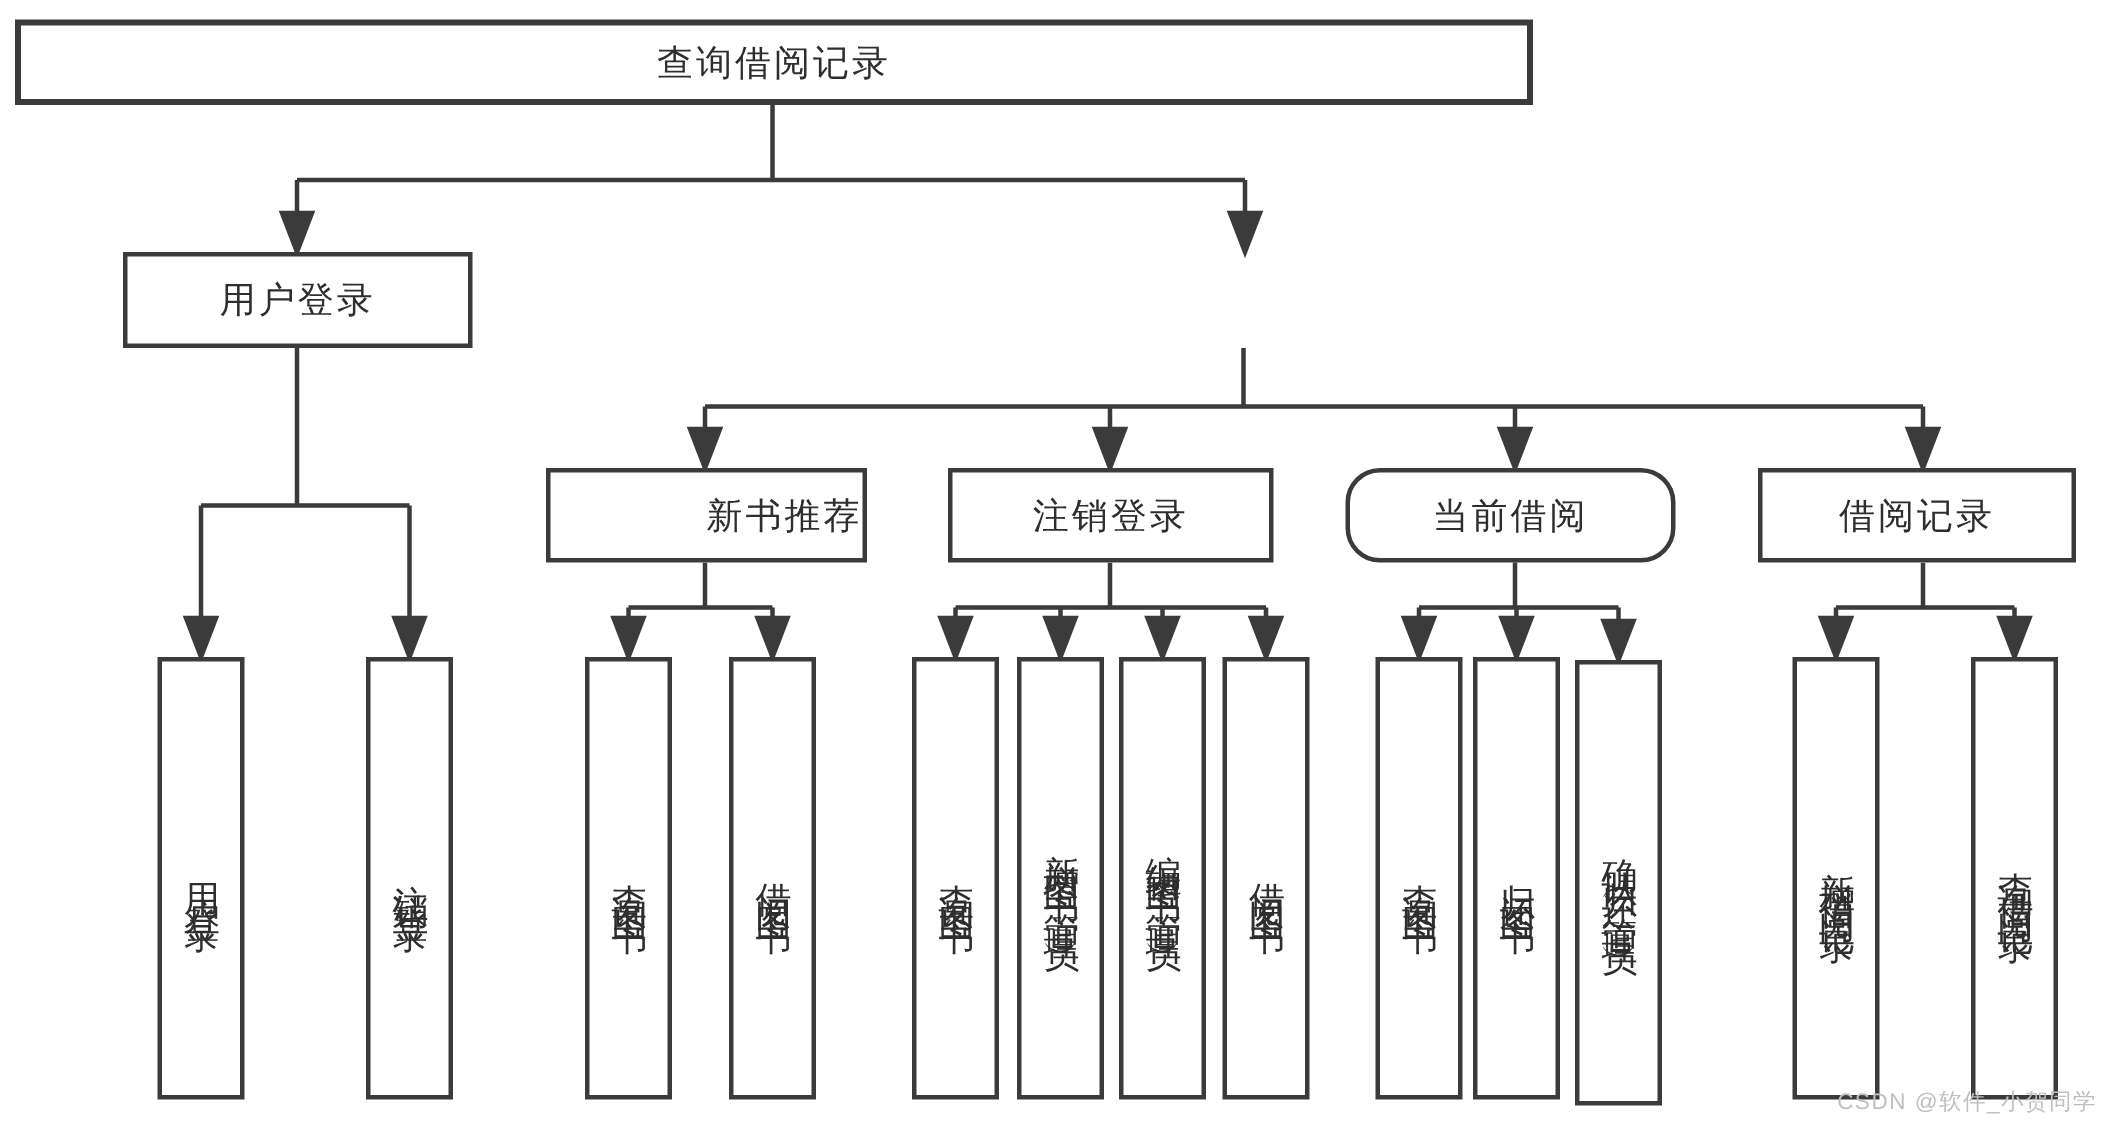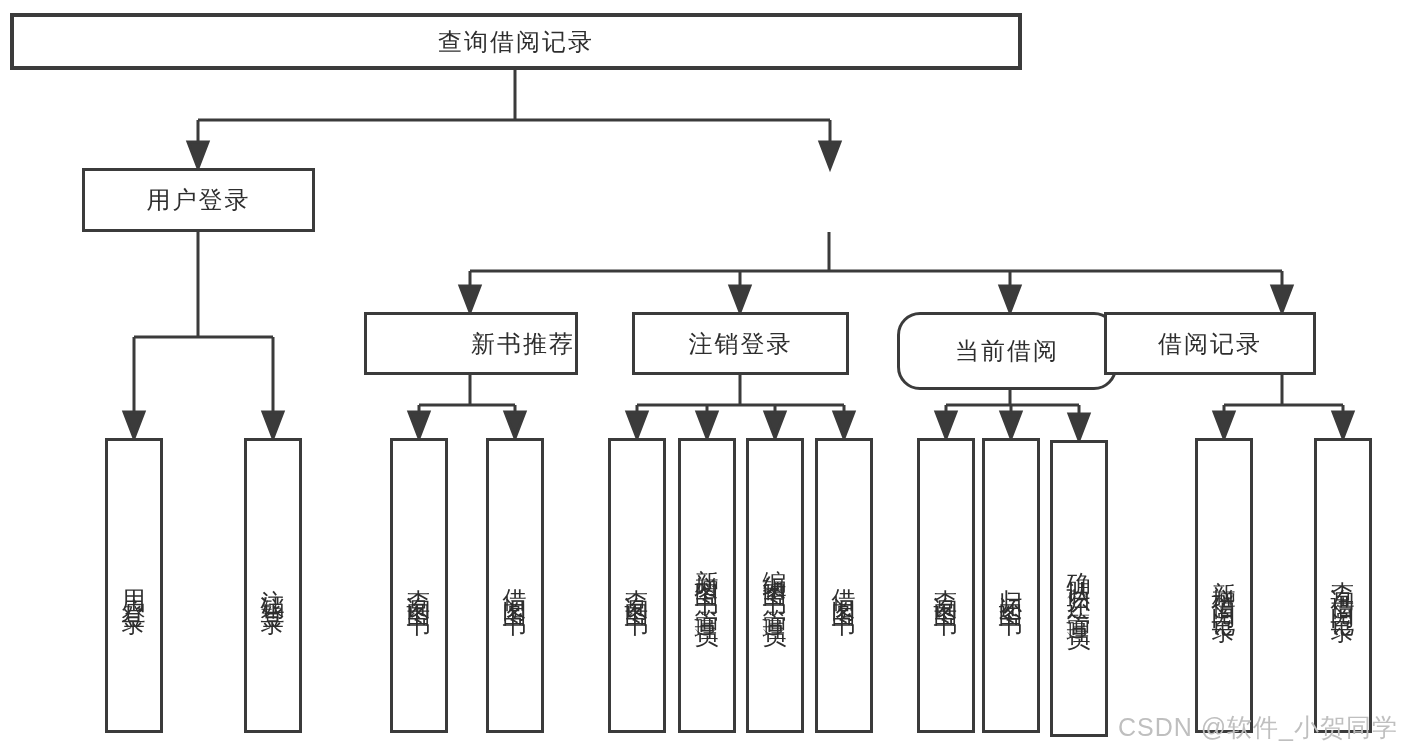--- a/index.html
+++ b/index.html
@@ -41,21 +41,21 @@
     text-orientation: mixed;
     letter-spacing: 0.33em;
     line-height: 1.05;
     white-space: nowrap;
   }
   .hbox span { white-space: nowrap; }
   .watermark {
     position: absolute;
     right: 7px;
     bottom: 3px;
-    font-size: 25px;
+    font-size: 15px;
     color: #bfbfbf;
     letter-spacing: 1px;
     z-index: 5;
     white-space: nowrap;
   }
 </style>
 </head>
 <body>
 
 <div class="canvas">
@@ -119,24 +119,24 @@
   <div class="box hbox" style="left:82px; top:168px; width:233px; height:64px;">
     <span>用户登录</span>
   </div>
 
   <div class="box hbox" style="left:364px; top:312px; width:214px; height:63px;justify-content:flex-end;">
     <span>新书推荐</span>
   </div>
   <div class="box hbox" style="left:632px; top:312px; width:217px; height:63px;">
     <span>注销登录</span>
   </div>
-  <div class="box hbox" style="left:897px; top:312px; width:220px; height:78px;border-radius:23px;">
+  <div class="box hbox" style="left:897px; top:312px; width:220px; height:63px;border-radius:23px;">
     <span>当前借阅</span>
   </div>
-  <div class="box hbox" style="left:1104px; top:312px; width:212px; height:63px;justify-content:center;">
+  <div class="box hbox" style="left:1172px; top:312px; width:212px; height:63px;justify-content:center;">
     <span>借阅记录</span>
   </div>
 
   <div class="box vbox" style="left:105px; top:438px; width:58px; height:295px;">
     <span>用户登录</span>
   </div>
   <div class="box vbox" style="left:244px; top:438px; width:58px; height:295px;">
     <span>注销登录</span>
   </div>
 

